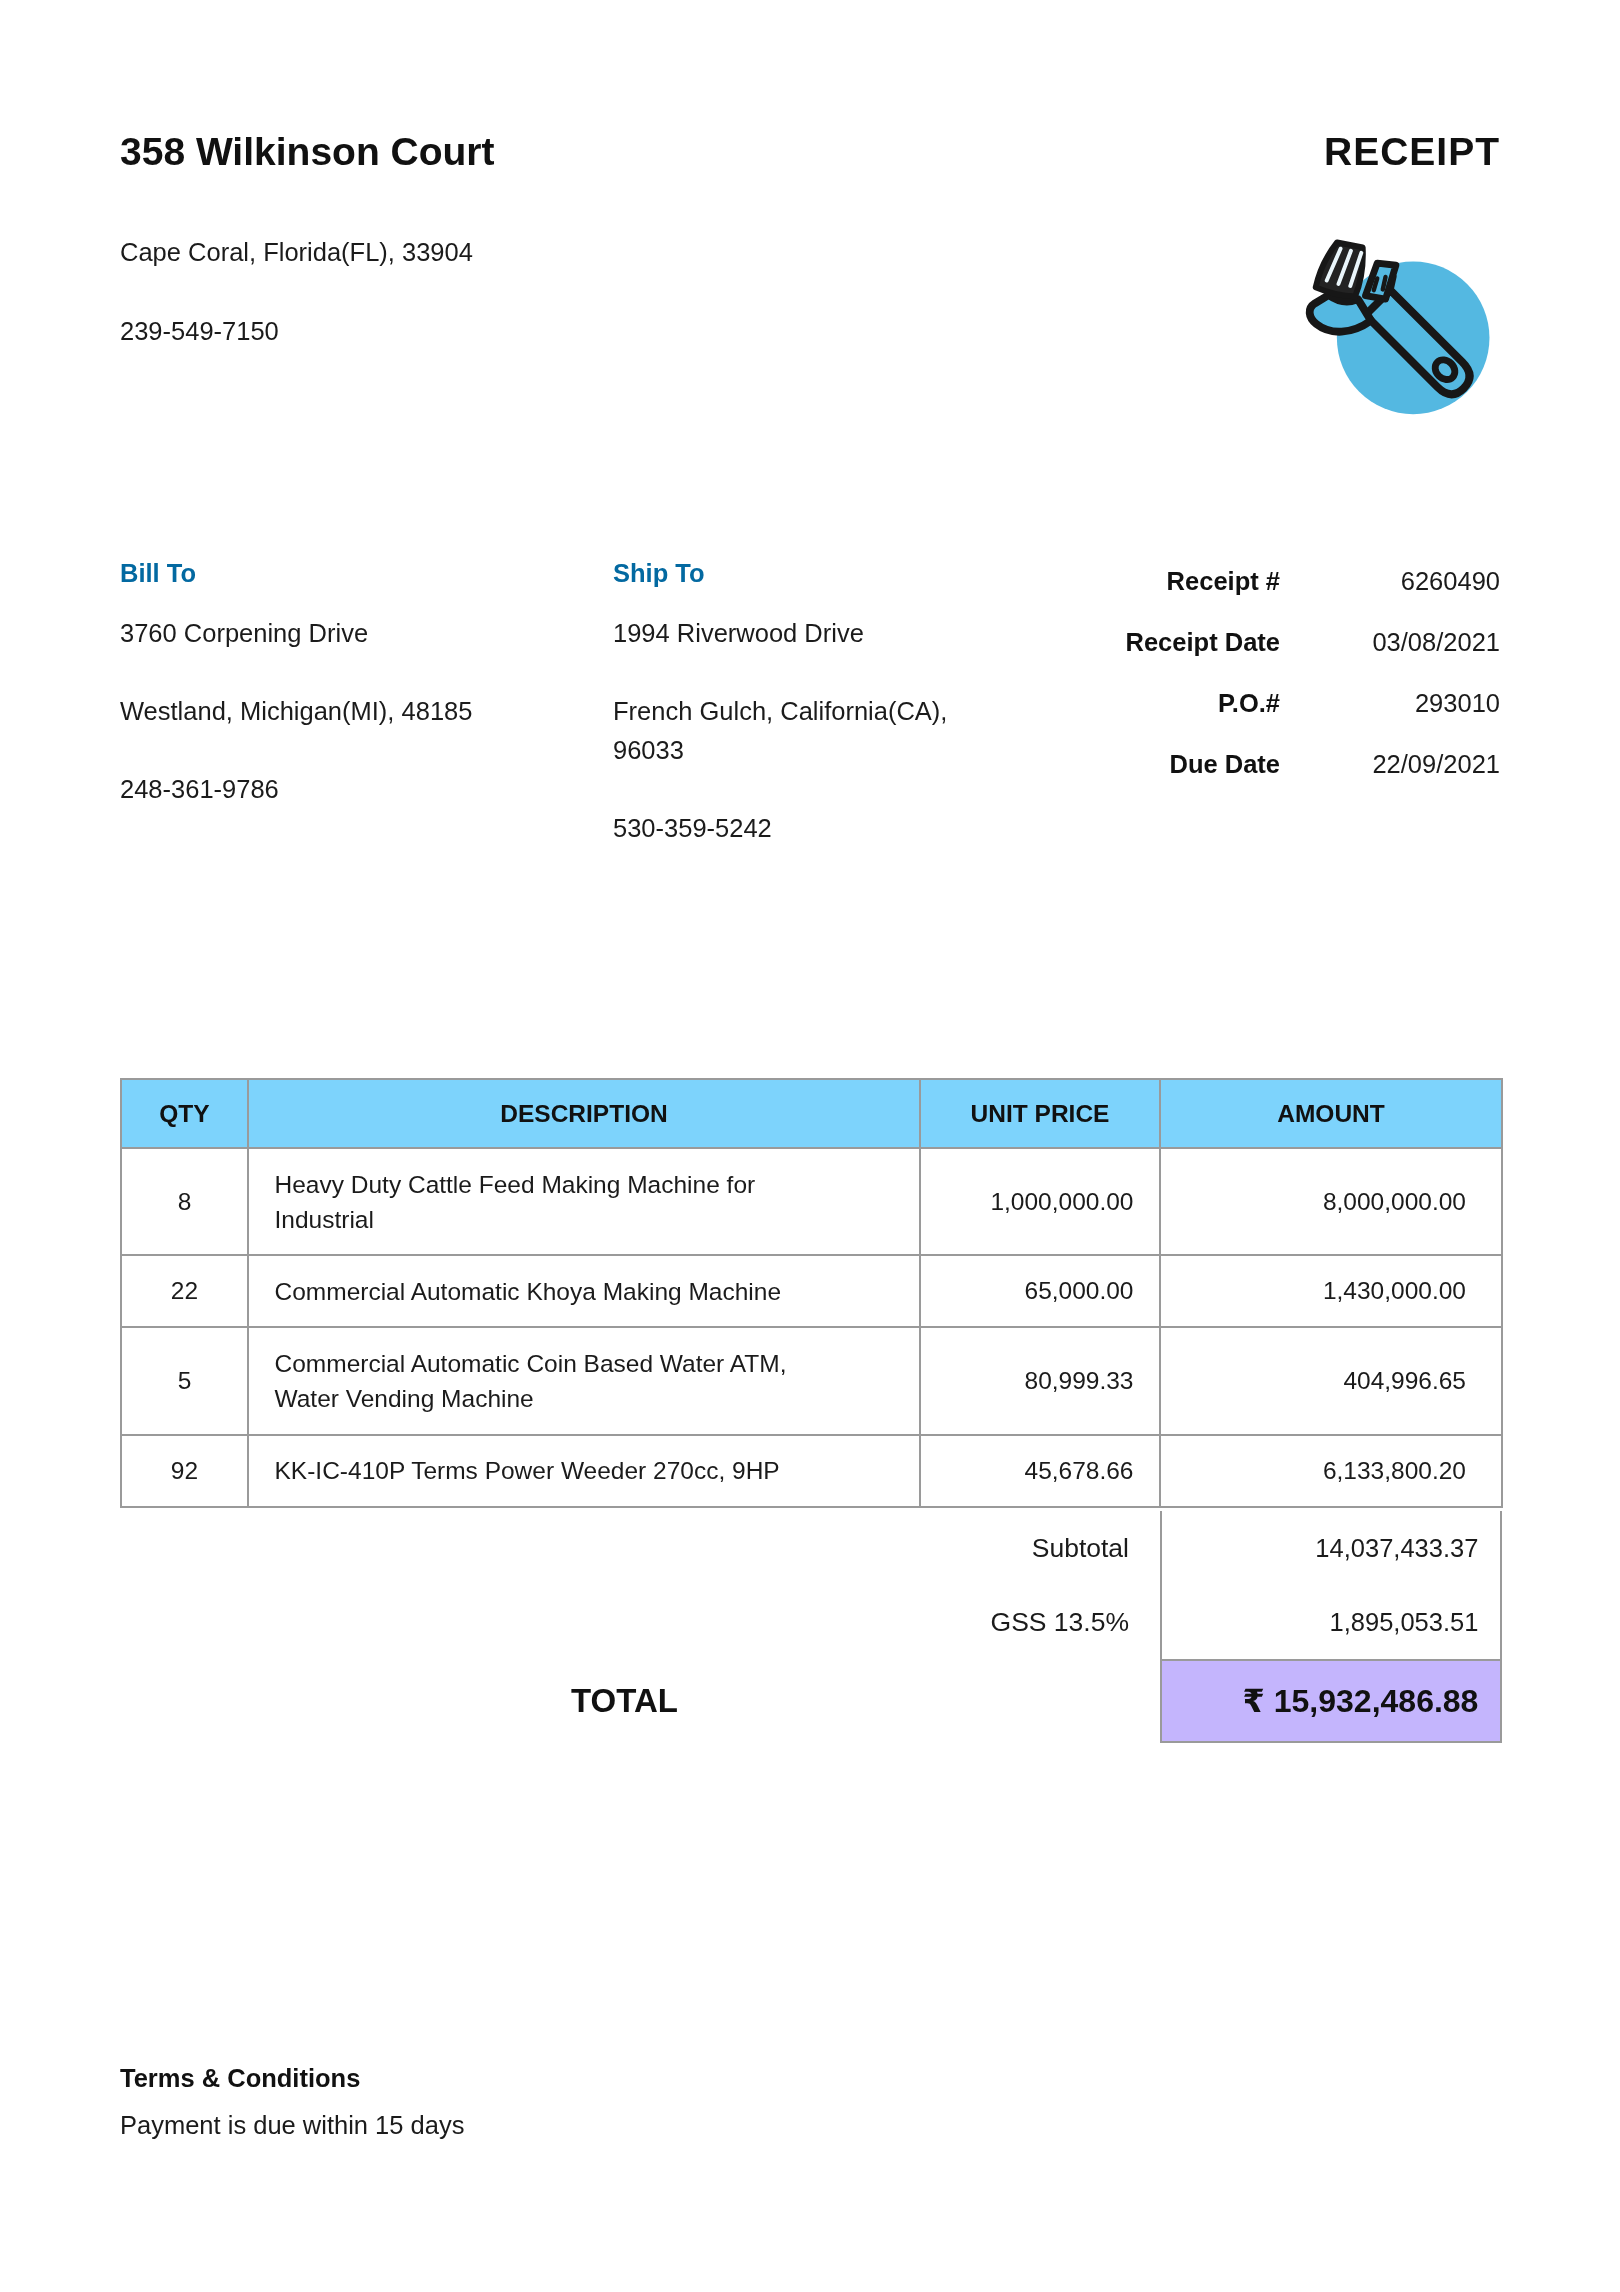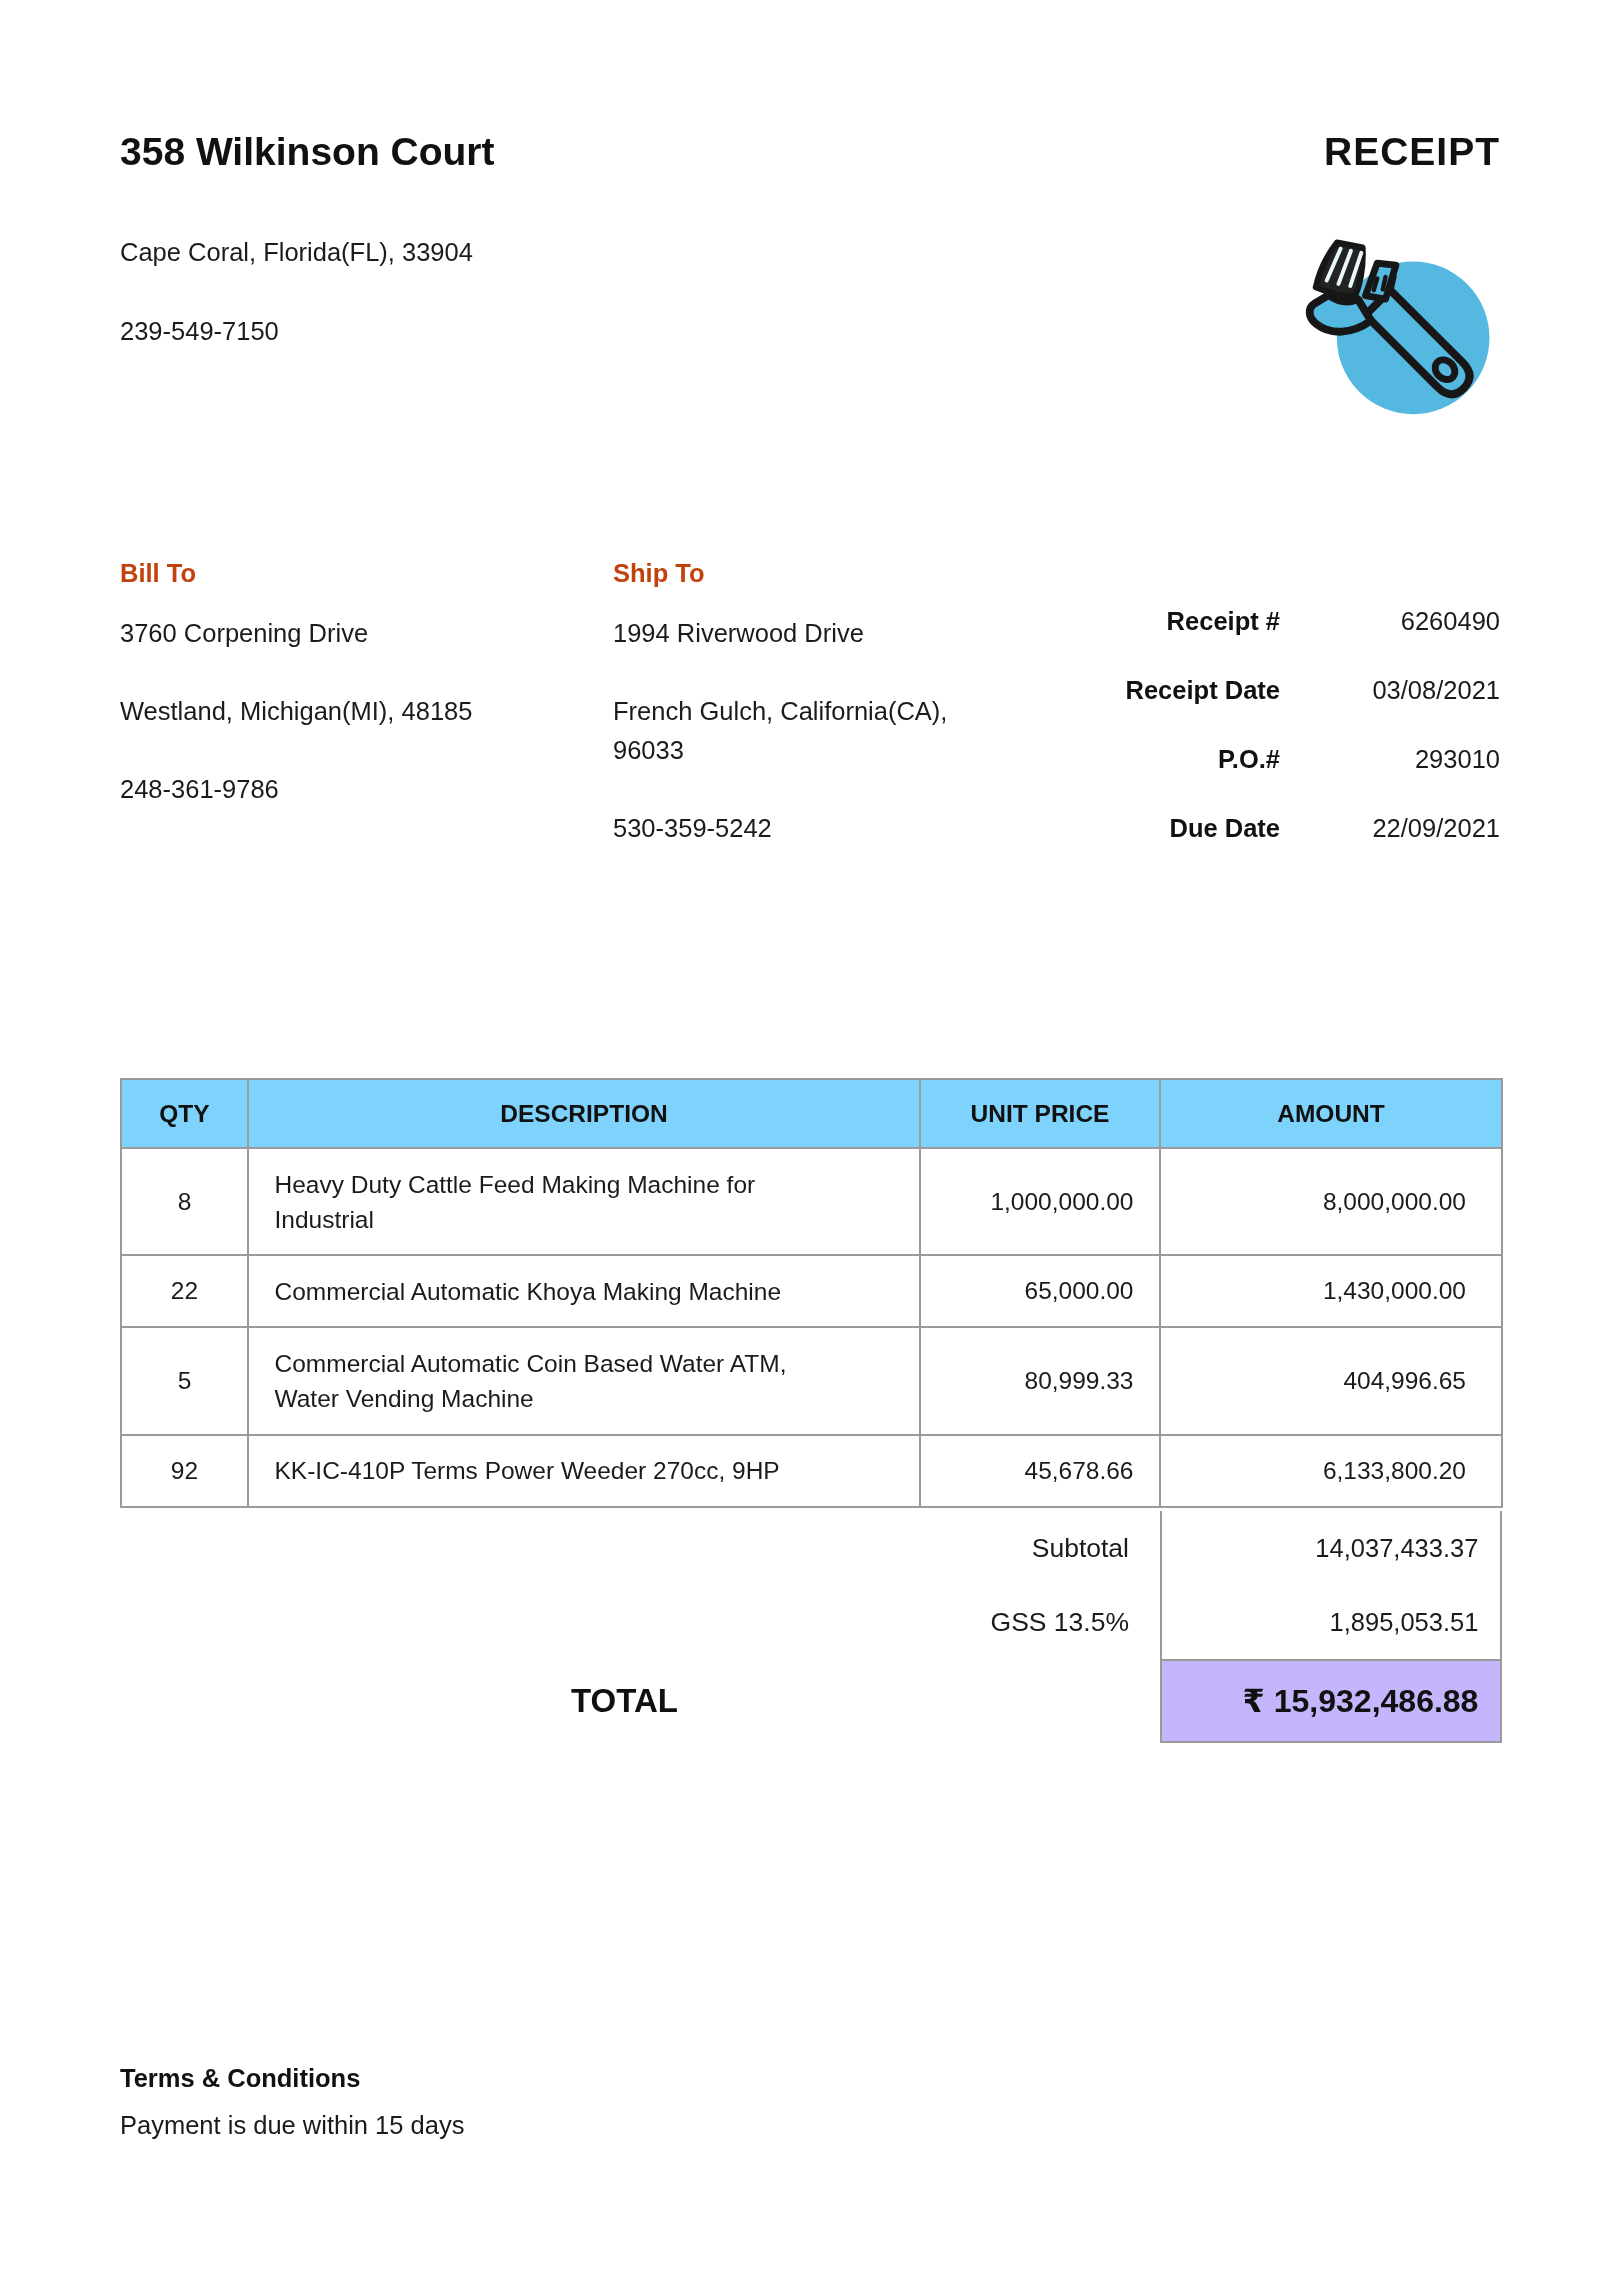--- a/index.html
+++ b/index.html
@@ -16,28 +16,28 @@
   .abs { position:absolute; }
 
   
   .company-name  { left:120px; top:130px; font-size:39px; font-weight:bold; color:#111; }
   .receipt-title { right:120px; top:130px; font-size:39px; font-weight:bold; color:#111; letter-spacing:1px; }
   .company-address { left:120px; top:238px; font-size:25.5px;text-align:right; }
   .company-phone   { left:120px; top:317px; font-size:25.5px; }
   .receipt-icon { left:1286px; top:228px; width:225px; height:208px; }
 
   
-  .party-heading { font-size:25.5px; font-weight:bold; margin-bottom:25.5px; color:#c2410c; }
+  .party-heading { font-size:25.5px; font-weight:bold; margin-bottom:25.5px; color:#0369a1; }
   .party-line { font-size:25.5px; line-height:39px; margin-bottom:39px; }
   .bill-to { left:120px; top:559px; width:441px; }
   .ship-to { left:613px; top:559px; width:392px; }
 
   
   .meta { right:120px; top:567px; width:461px; }
-  .meta-row { display:flex; justify-content:flex-start; margin-bottom:32px;margin-top:40px; }
+  .meta-row { display:flex; justify-content:flex-start; margin-bottom:32px; }
   .meta-label { width:241px; text-align:right; font-size:25.5px; font-weight:bold; color:#111; }
   .meta-value { width:220px; text-align:right; font-size:25.5px; }
 
   
   .items { left:120px; top:1078px; width:1382px; border-collapse:collapse; table-layout:fixed; }
   .items th, .items td { border:2px solid #9a9a9a; font-size:24.5px; vertical-align:middle; }
   .items th {
     background:#7dd3fc; font-weight:bold; text-align:center;
     height:69px; border-bottom:2.9px solid #9a9a9a; color:#111;
   }

